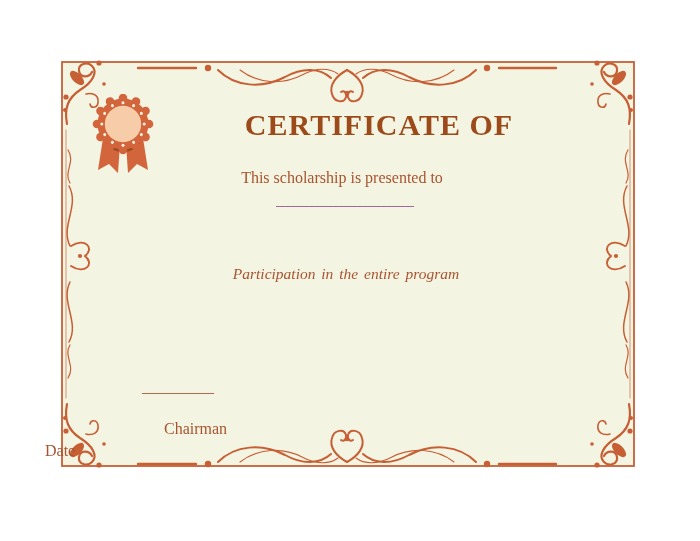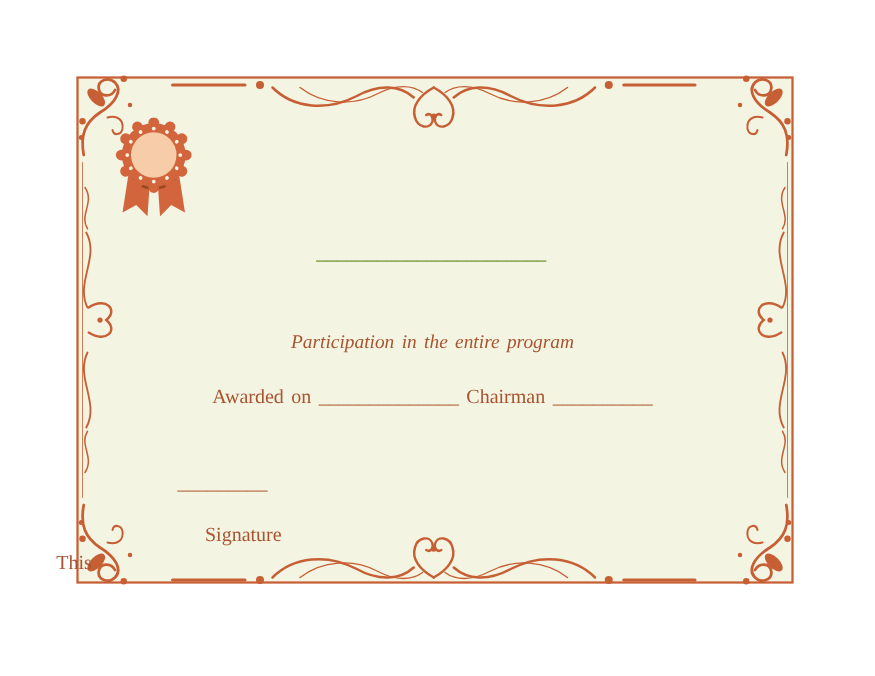--- a/index.html
+++ b/index.html
@@ -11,21 +11,21 @@
   .stage{position:absolute;left:0;top:0;width:700px;height:541px;}
   .border-svg{position:absolute;left:0;top:0;width:700px;height:541px;z-index:1;}
   .badge{position:absolute;left:90px;top:94px;width:66px;height:84px;z-index:3;}
   .txt{position:absolute;z-index:4;color:#a85430;text-align:center;}
   .center{text-align:center;}
   .title{
     left:98px;top:108px;width:562px;
     font-size:30px;font-weight:bold;letter-spacing:1px;color:#9c4a1a;
   }
   .presented{left:92px;top:169px;width:500px;font-size:16px;}
-  .recipient-blank{left:95px;top:194px;width:500px;font-size:16px;color:#4d7c0f;letter-spacing:0px;font-style:italic;}
+  .recipient-blank{left:95px;top:194px;width:500px;font-size:12px;color:#701a75;letter-spacing:0px;font-style:italic;}
   .body1{left:96px;top:239px;width:500px;font-size:15.5px;word-spacing:2px;}
   .body2{left:96px;top:265px;width:500px;font-size:15.5px;word-spacing:2px;font-style:italic;}
   .awarded{left:96px;top:309px;width:500px;font-size:16px;word-spacing:2px;}
   .sig-blank{left:142px;top:378px;font-size:16px;}
   .sig-label{left:164px;top:420px;font-size:16px;}
   .date-blank{left:32px;top:400px;font-size:16px;z-index:5;}
   .date-label{left:45px;top:442px;font-size:16px;z-index:5;}
 </style>
 </head>
 <body>
@@ -122,29 +122,30 @@
         <use href="#bd" transform="rotate(210 33 30)"></use>
         <use href="#bd" transform="rotate(240 33 30)"></use>
         <use href="#bd" transform="rotate(270 33 30)"></use>
         <use href="#bd" transform="rotate(300 33 30)"></use>
         <use href="#bd" transform="rotate(330 33 30)"></use>
       </g>
       <circle cx="33" cy="30" r="18.2" fill="#f6cda8"></circle>
     </svg>
   </div>
 
+  <div class="txt title center">CERTIFICATE OF</div>
 
+  <div class="txt presented center">This scholarship is presented to</div>
 
   <div class="txt recipient-blank center">_______________________</div>
 
 
   <div class="txt body2 center">Participation in the entire program</div>
 
-  <div class="txt awarded center">Awarded on ______________ Chairman __________</div>
 
   <div class="txt sig-blank">_________</div>
 
-  <div class="txt sig-label">Signature</div>
+  <div class="txt sig-label">Chairman</div>
 
 
-  <div class="txt date-label">This</div>
+  <div class="txt date-label">Date</div>
 
 </div>
 
 </body></html>

